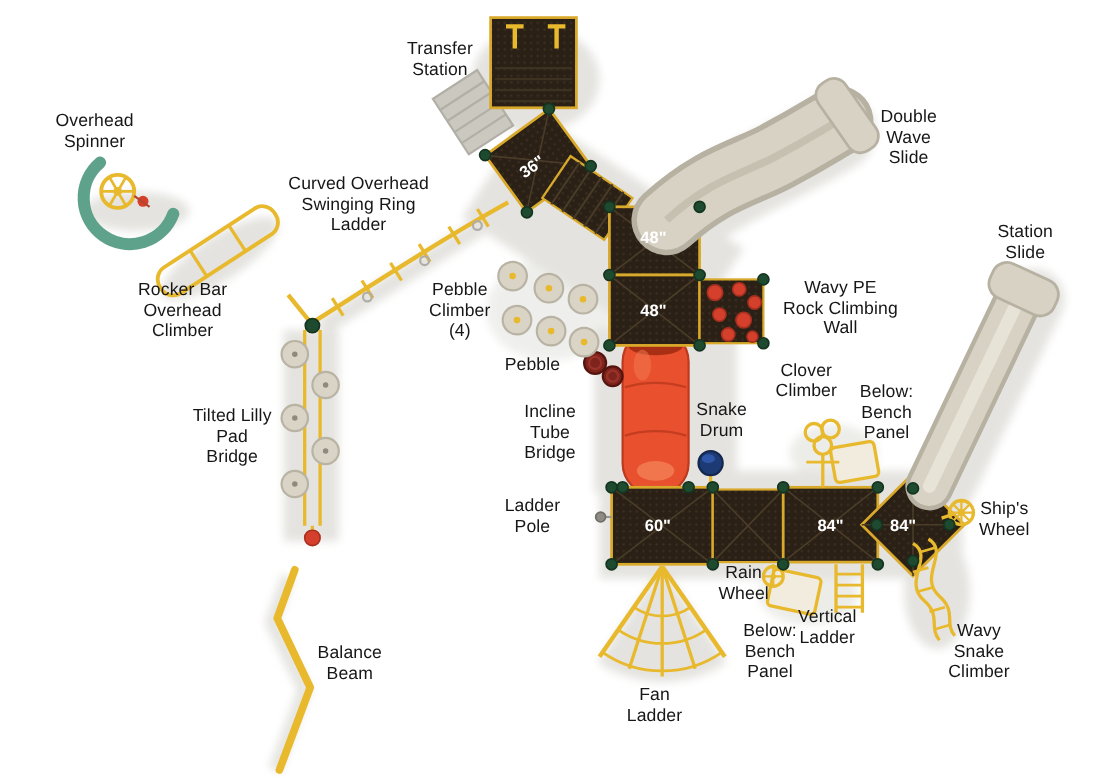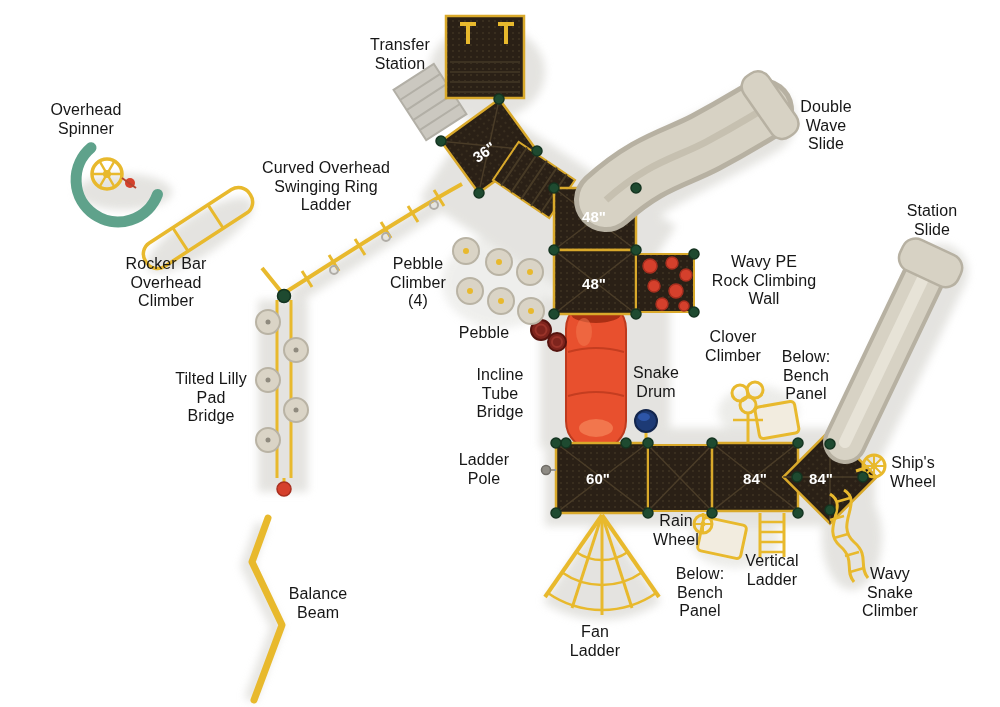--- a/index.html
+++ b/index.html
@@ -359,21 +359,21 @@
 Tube
 Bridge</div>
   <div class="label" style="left:656px; top:383px">Snake
 Drum</div>
   <div class="label" style="left:484px; top:470px">Ladder
 Pole</div>
   <div class="label" style="left:913px; top:473px">Ship's
 Wheel</div>
   <div class="label" style="left:676px; top:531px">Rain
 Wheel</div>
-  <div class="label" style="left:772px; top:571px">Vertical
+  <div class="label" style="left:752px; top:571px">Vertical
 Ladder</div>
   <div class="label" style="left:700px; top:593px">Below:
 Bench
 Panel</div>
   <div class="label" style="left:890px; top:593px">Wavy
 Snake
 Climber</div>
   <div class="label" style="left:595px; top:642px">Fan
 Ladder</div>
   <div class="label" style="left:318px; top:604px">Balance

